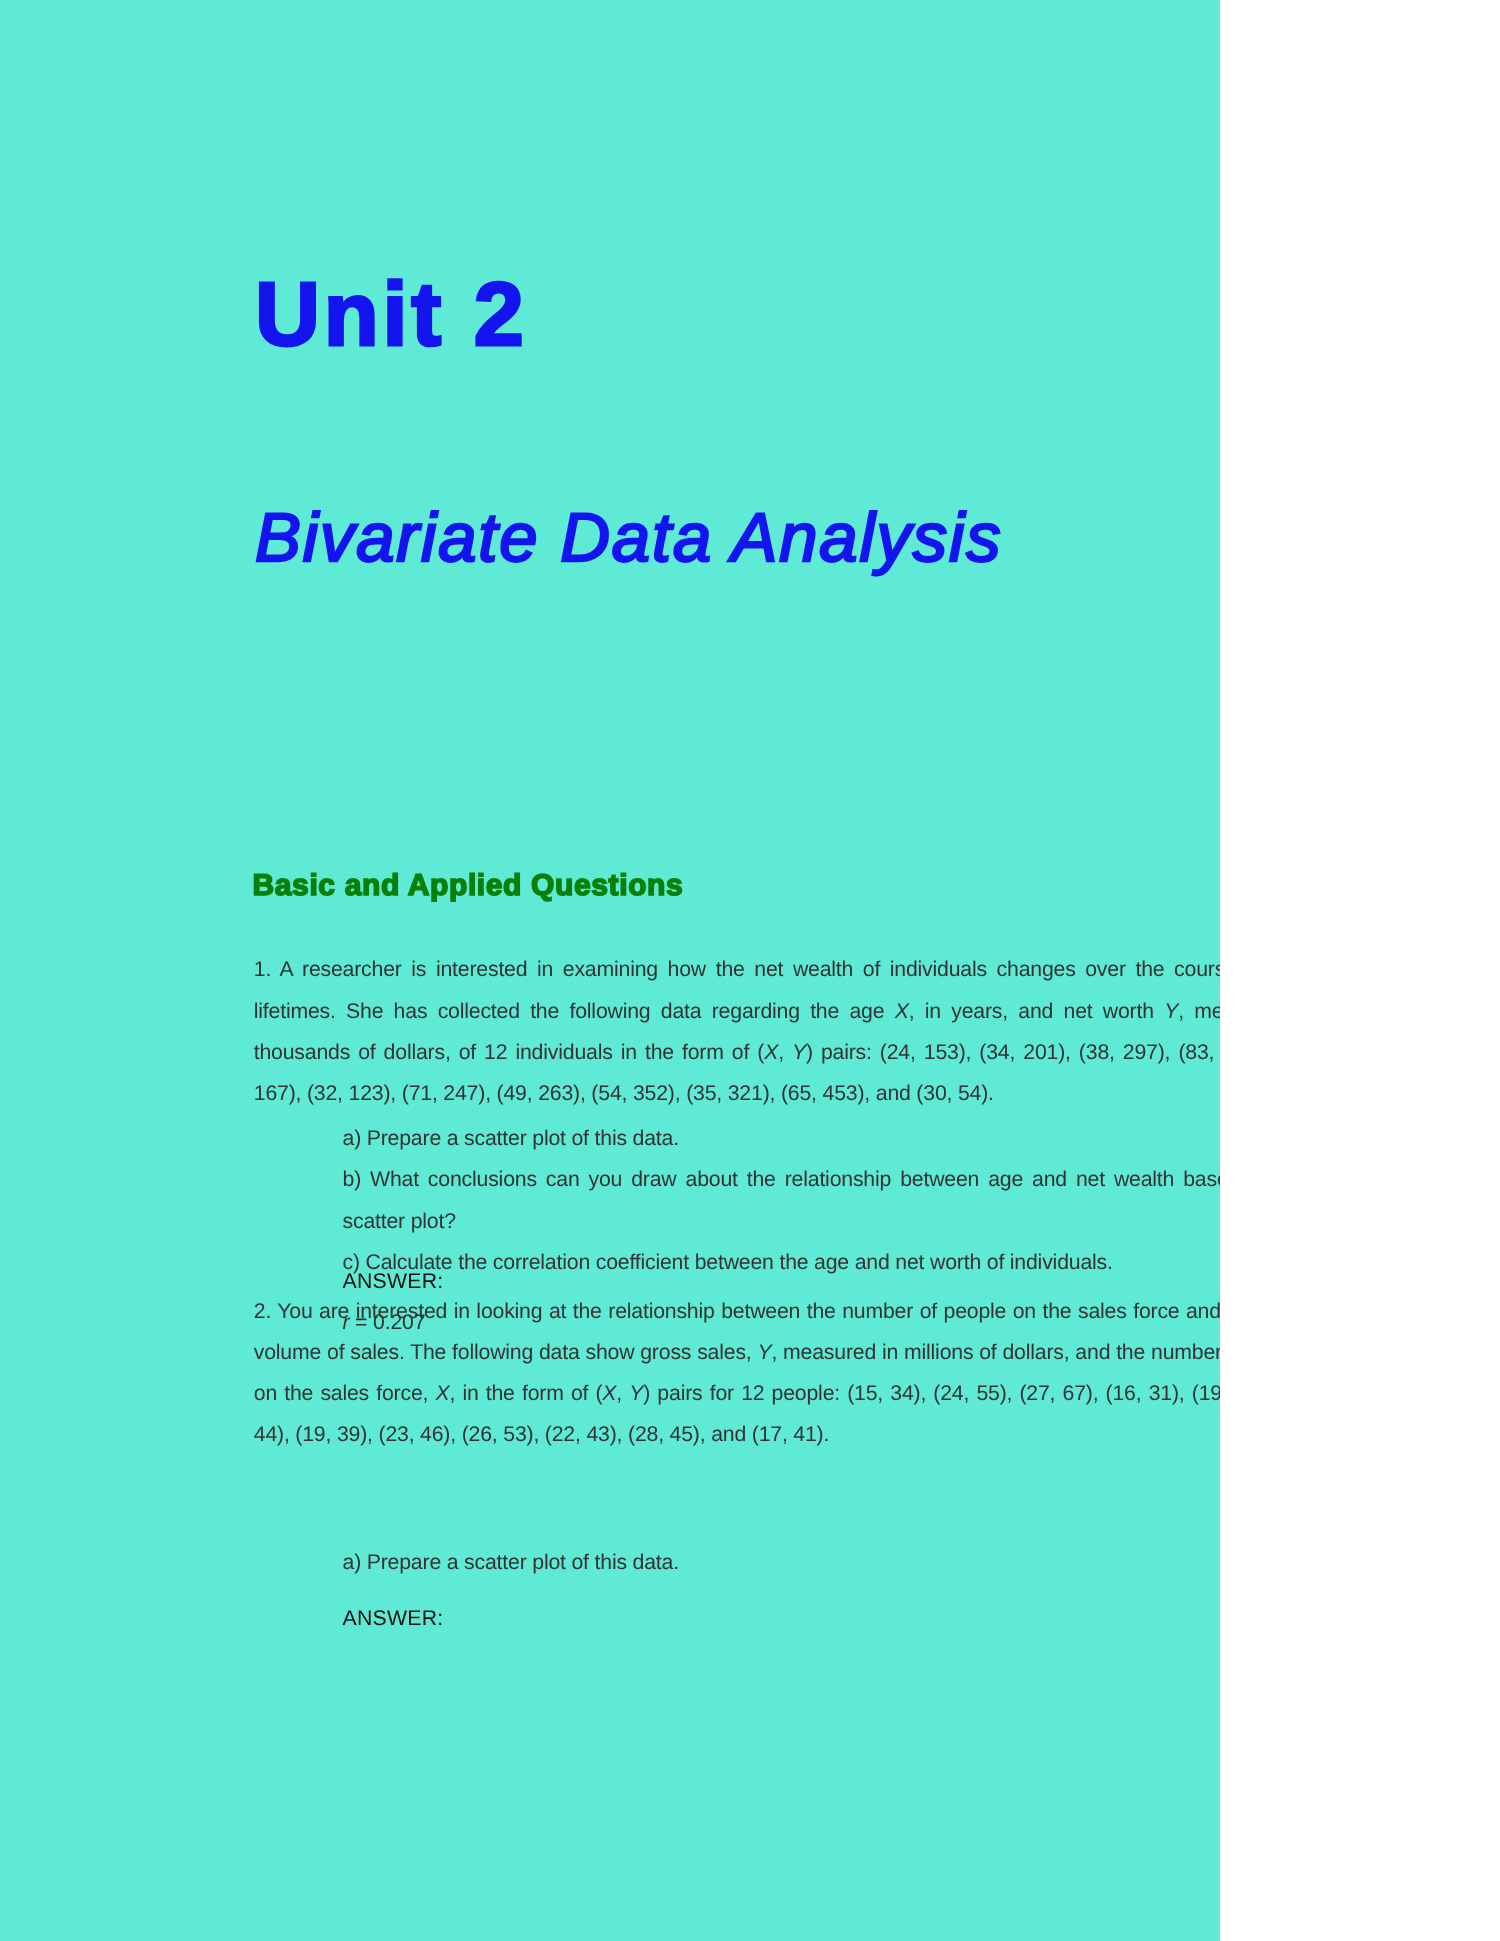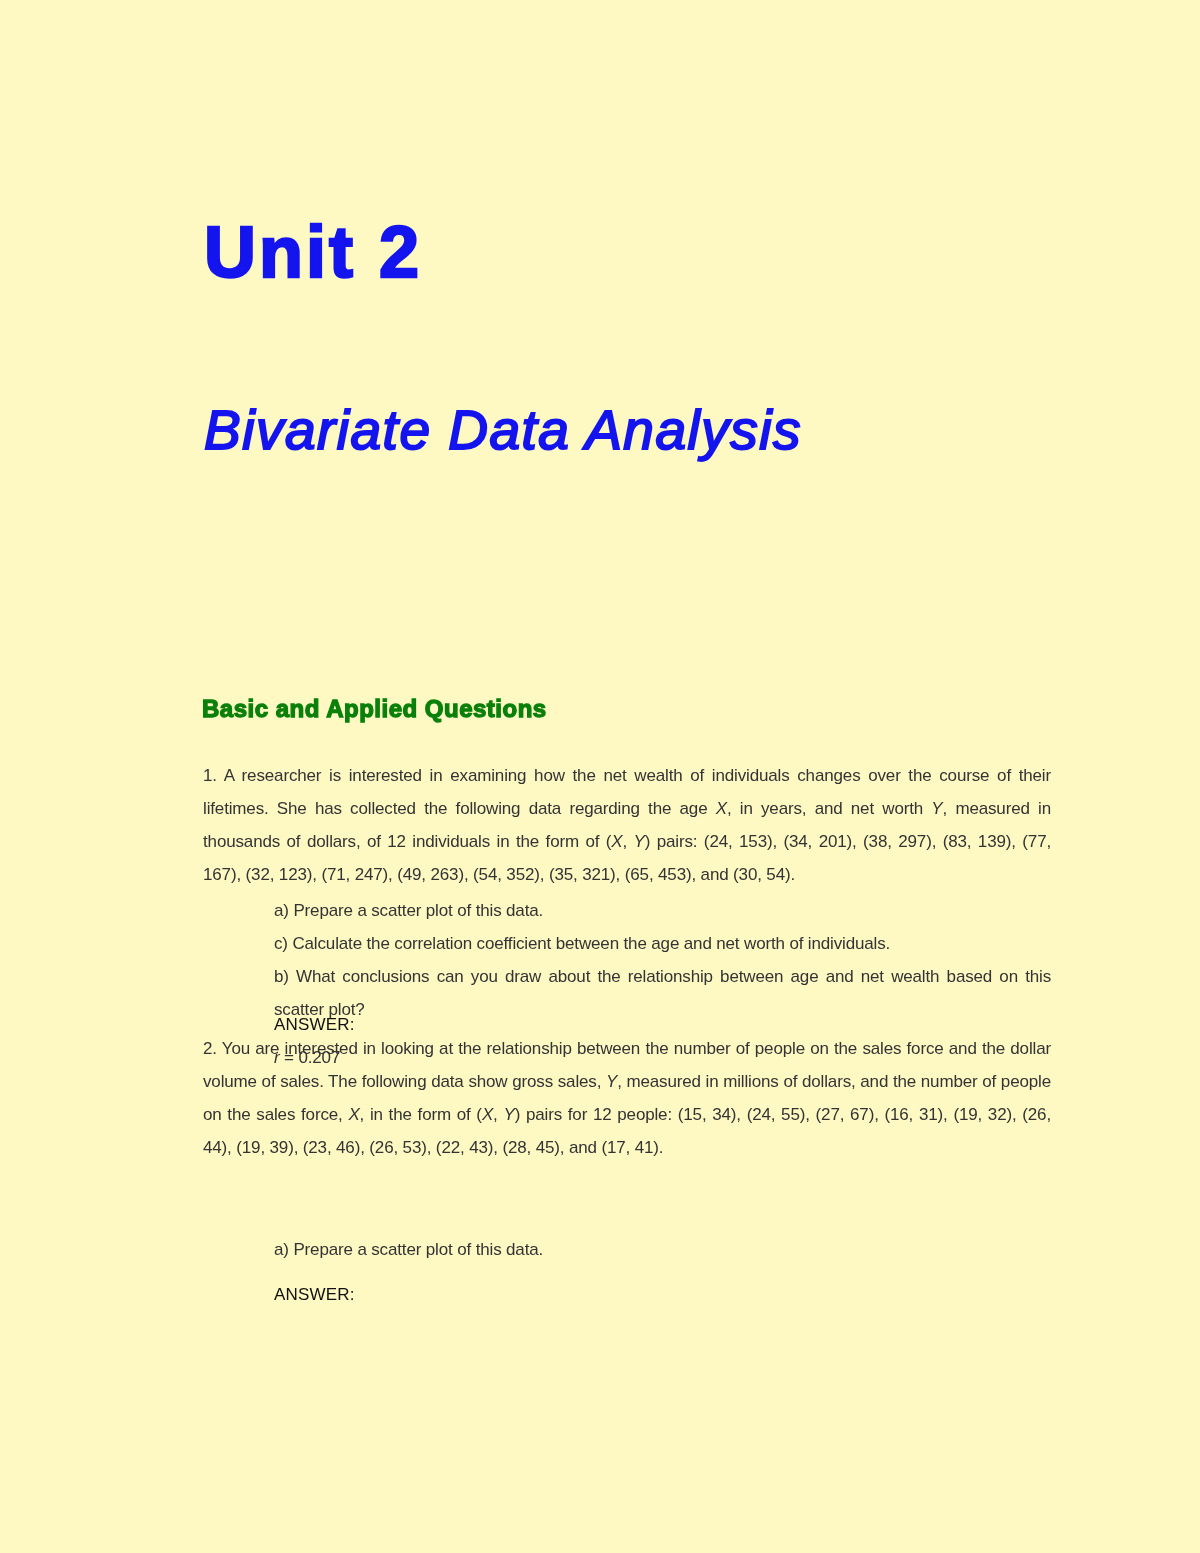--- a/index.html
+++ b/index.html
@@ -1,20 +1,20 @@
 <!DOCTYPE html>
 <html><head>
 <meta charset="utf-8">
 <style>
   html, body { margin: 0; padding: 0; background: #ffffff; }
   .page {
     position: relative;
-    width: 1200px;
+    width: 976px;
     height: 1553px;
-    background: #fef9c3;
+    background: #5eead4;
     overflow: hidden;
     font-family: "Liberation Sans", sans-serif;
   }
   .unit-title {
     position: absolute;
     left: 204px; top: 216px;
     font-size: 72px;
     font-weight: bold;
     line-height: 1;
     color: #1414ee;
@@ -73,22 +73,22 @@
   <div class="unit-title">Unit 2</div>
 
   <div class="doc-subtitle">Bivariate Data Analysis</div>
 
   <div class="section-heading">Basic and Applied Questions</div>
 
   <div class="body-text q1-text"><span>1. A researcher is interested in examining how the net wealth of individuals changes over the course of their lifetimes. She has collected the following data regarding the age </span><span class="it">X</span><span>, in years, and net worth </span><span class="it">Y</span><span>, measured in thousands of dollars, of 12 individuals in the form of (</span><span class="it">X</span><span>, </span><span class="it">Y</span><span>) pairs: (24, 153), (34, 201), (38, 297), (83, 139), (77, 167), (32, 123), (71, 247), (49, 263), (54, 352), (35, 321), (65, 453), and (30, 54).</span></div>
 
   <div class="body-text q1-parts">
     <div>a) Prepare a scatter plot of this data.</div>
+    <div>b) What conclusions can you draw about the relationship between age and net wealth based on this scatter plot?</div>
     <div>c) Calculate the correlation coefficient between the age and net worth of individuals.</div>
-    <div>b) What conclusions can you draw about the relationship between age and net wealth based on this scatter plot?</div>
   </div>
 
   <div class="body-text q1-answer">
     <div class="answer-label">ANSWER:</div>
     <div><span class="it">r</span><span> = 0.207</span></div>
   </div>
 
   <div class="body-text q2-text"><span>2. You are interested in looking at the relationship between the number of people on the sales force and the dollar volume of sales. The following data show gross sales, </span><span class="it">Y</span><span>, measured in millions of dollars, and the number of people on the sales force, </span><span class="it">X</span><span>, in the form of (</span><span class="it">X</span><span>, </span><span class="it">Y</span><span>) pairs for 12 people: (15, 34), (24, 55), (27, 67), (16, 31), (19, 32), (26, 44), (19, 39), (23, 46), (26, 53), (22, 43), (28, 45), and (17, 41).</span></div>
 
   <div class="body-text q2-parts">

